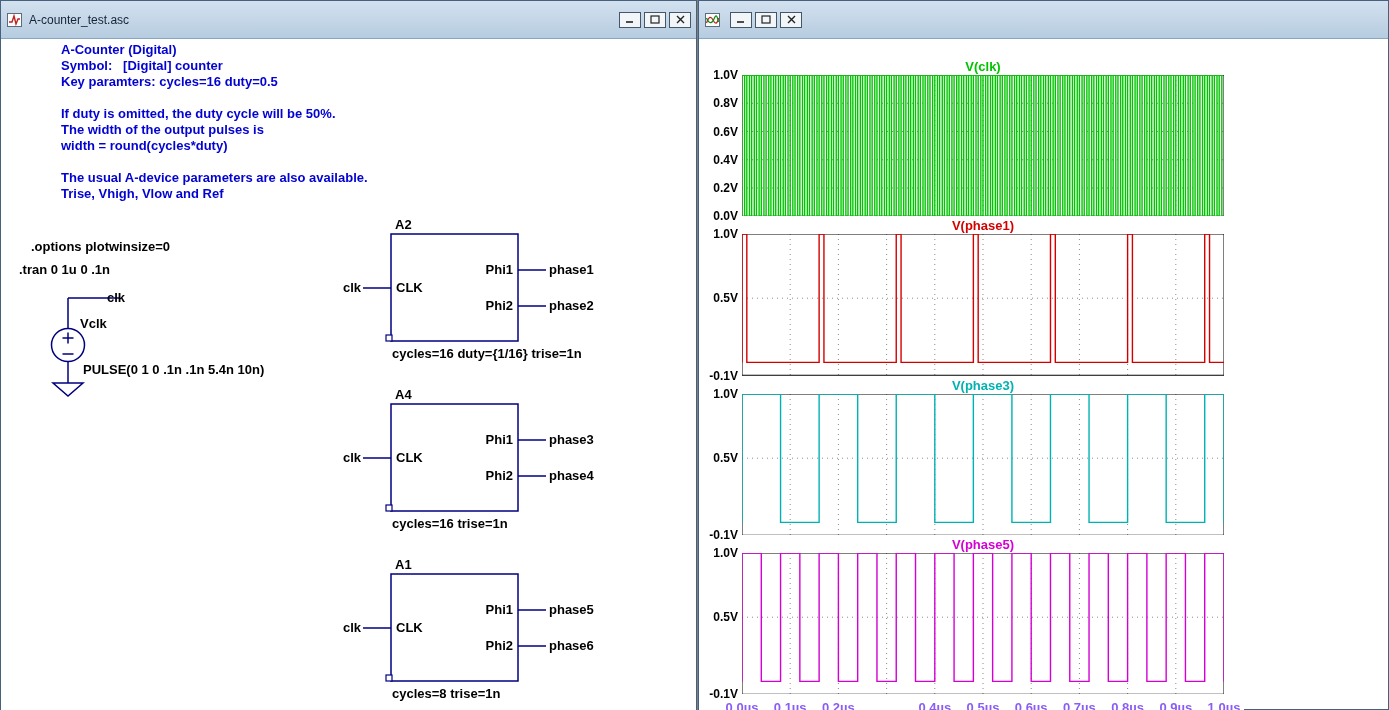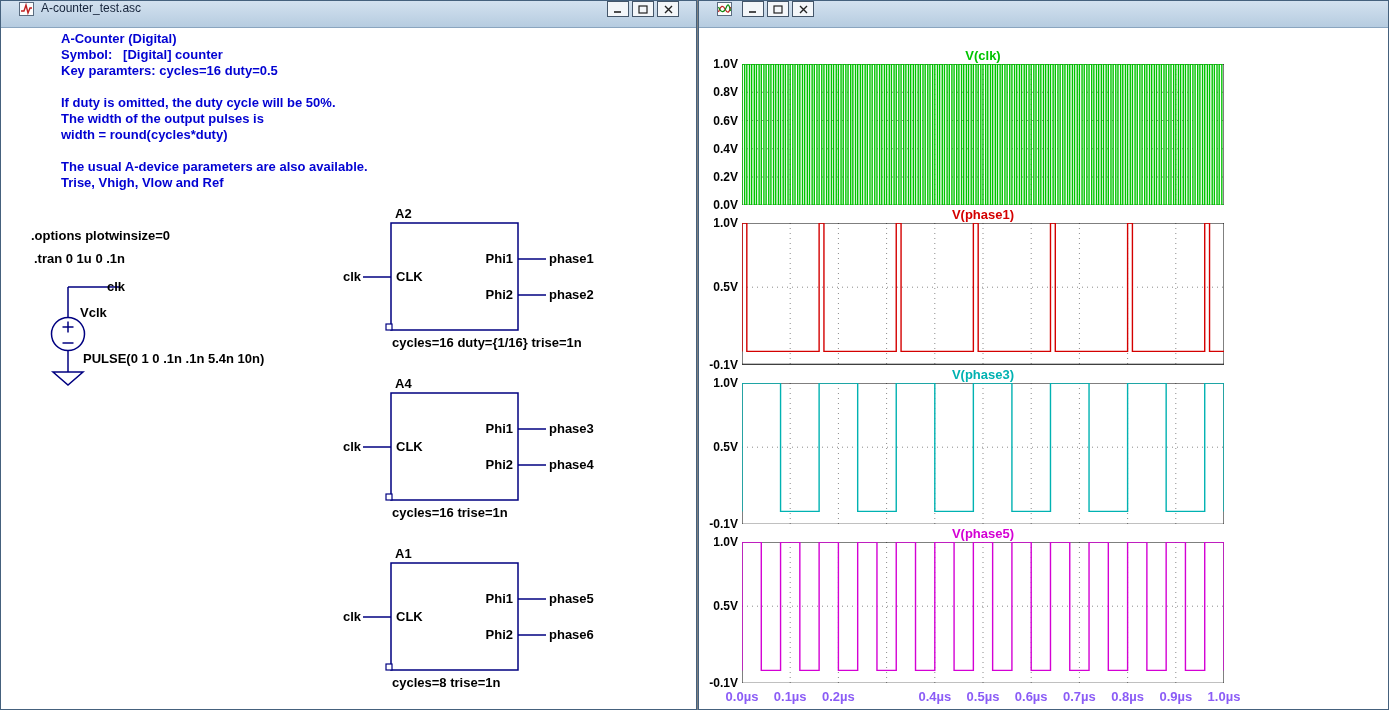--- a/index.html
+++ b/index.html
@@ -1,20 +1,20 @@
 <!DOCTYPE html>
 <html><head>
 <meta charset="utf-8">
 <style>
   html,body{margin:0;padding:0}
   body{width:1389px;height:710px;background:#7f7f7f;font-family:"Liberation Sans",sans-serif;position:relative;overflow:hidden}
   .window{position:absolute;top:0;height:710px;background:#ffffff;border:1px solid #45617d;box-sizing:border-box}
   .window.left{left:0;width:697px}
   .window.right{left:698px;width:691px}
-  .titlebar{height:27px;background:linear-gradient(#d3e1ef,#b6cce0);display:flex;padding:0 17px;border-bottom:1px solid #8aa5bf;box-sizing:border-box}
+  .titlebar{height:38px;background:linear-gradient(#d3e1ef,#b6cce0);display:flex;align-items:center;padding:0 5px;border-bottom:1px solid #8aa5bf;box-sizing:border-box}
   .win-icon{width:17px;height:16px;display:inline-flex;align-items:center;justify-content:center;margin-right:6px}
   .title-text{flex:1;font-size:12px;color:#15233a;white-space:nowrap;overflow:hidden}
   .win-buttons{display:flex}
   .wbtn{width:22px;height:16px;background:#f3f6f9;border:1px solid #44566a;display:inline-flex;align-items:center;justify-content:center;margin-left:3px;box-sizing:border-box;cursor:default}
   
   .schematic{position:relative;width:695px;height:681px;background:#fff;overflow:hidden}
   #schemsvg{position:absolute;left:0;top:0}
   .cline{white-space:pre;font-size:13px;font-weight:700;color:#0202d2;line-height:16px}
   .comments{position:absolute;left:60px;top:3px}
   .directive,.slabel{position:absolute;font-size:13px;font-weight:700;color:#000;white-space:pre;line-height:15px}
@@ -105,21 +105,21 @@
           <div class="cline">&nbsp;</div>
           <div class="cline">If duty is omitted, the duty cycle will be 50%.</div>
           <div class="cline">The width of the output pulses is</div>
           <div class="cline">width = round(cycles*duty)</div>
           <div class="cline">&nbsp;</div>
           <div class="cline">The usual A-device parameters are also available.</div>
           <div class="cline">Trise, Vhigh, Vlow and Ref</div>
         </div>
 
       <div class="directive" style="left:30px;top:200px">.options plotwinsize=0</div>
-      <div class="directive" style="left:33px;top:223px">.tran 0 1u 0 .1n</div>
+      <div class="directive" style="left:18px;top:223px">.tran 0 1u 0 .1n</div>
 
       <div class="slabel" style="left:106px;top:251px">clk</div>
       <div class="slabel" style="left:79px;top:277px">Vclk</div>
       <div class="slabel" style="left:82px;top:323px">PULSE(0 1 0 .1n .1n 5.4n 10n)</div>
     <div class="slabel" style="left: 394px; top: 178px;">A2</div>
         <div class="slabel r" style="left: 322px; top: 241px; width: 38px;">clk</div>
         <div class="slabel" style="left: 395px; top: 241px;">CLK</div>
         <div class="slabel r" style="left: 455px; top: 223px; width: 57px;">Phi1</div>
         <div class="slabel r" style="left: 455px; top: 259px; width: 57px;">Phi2</div>
         <div class="slabel" style="left: 548px; top: 223px;">phase1</div>

